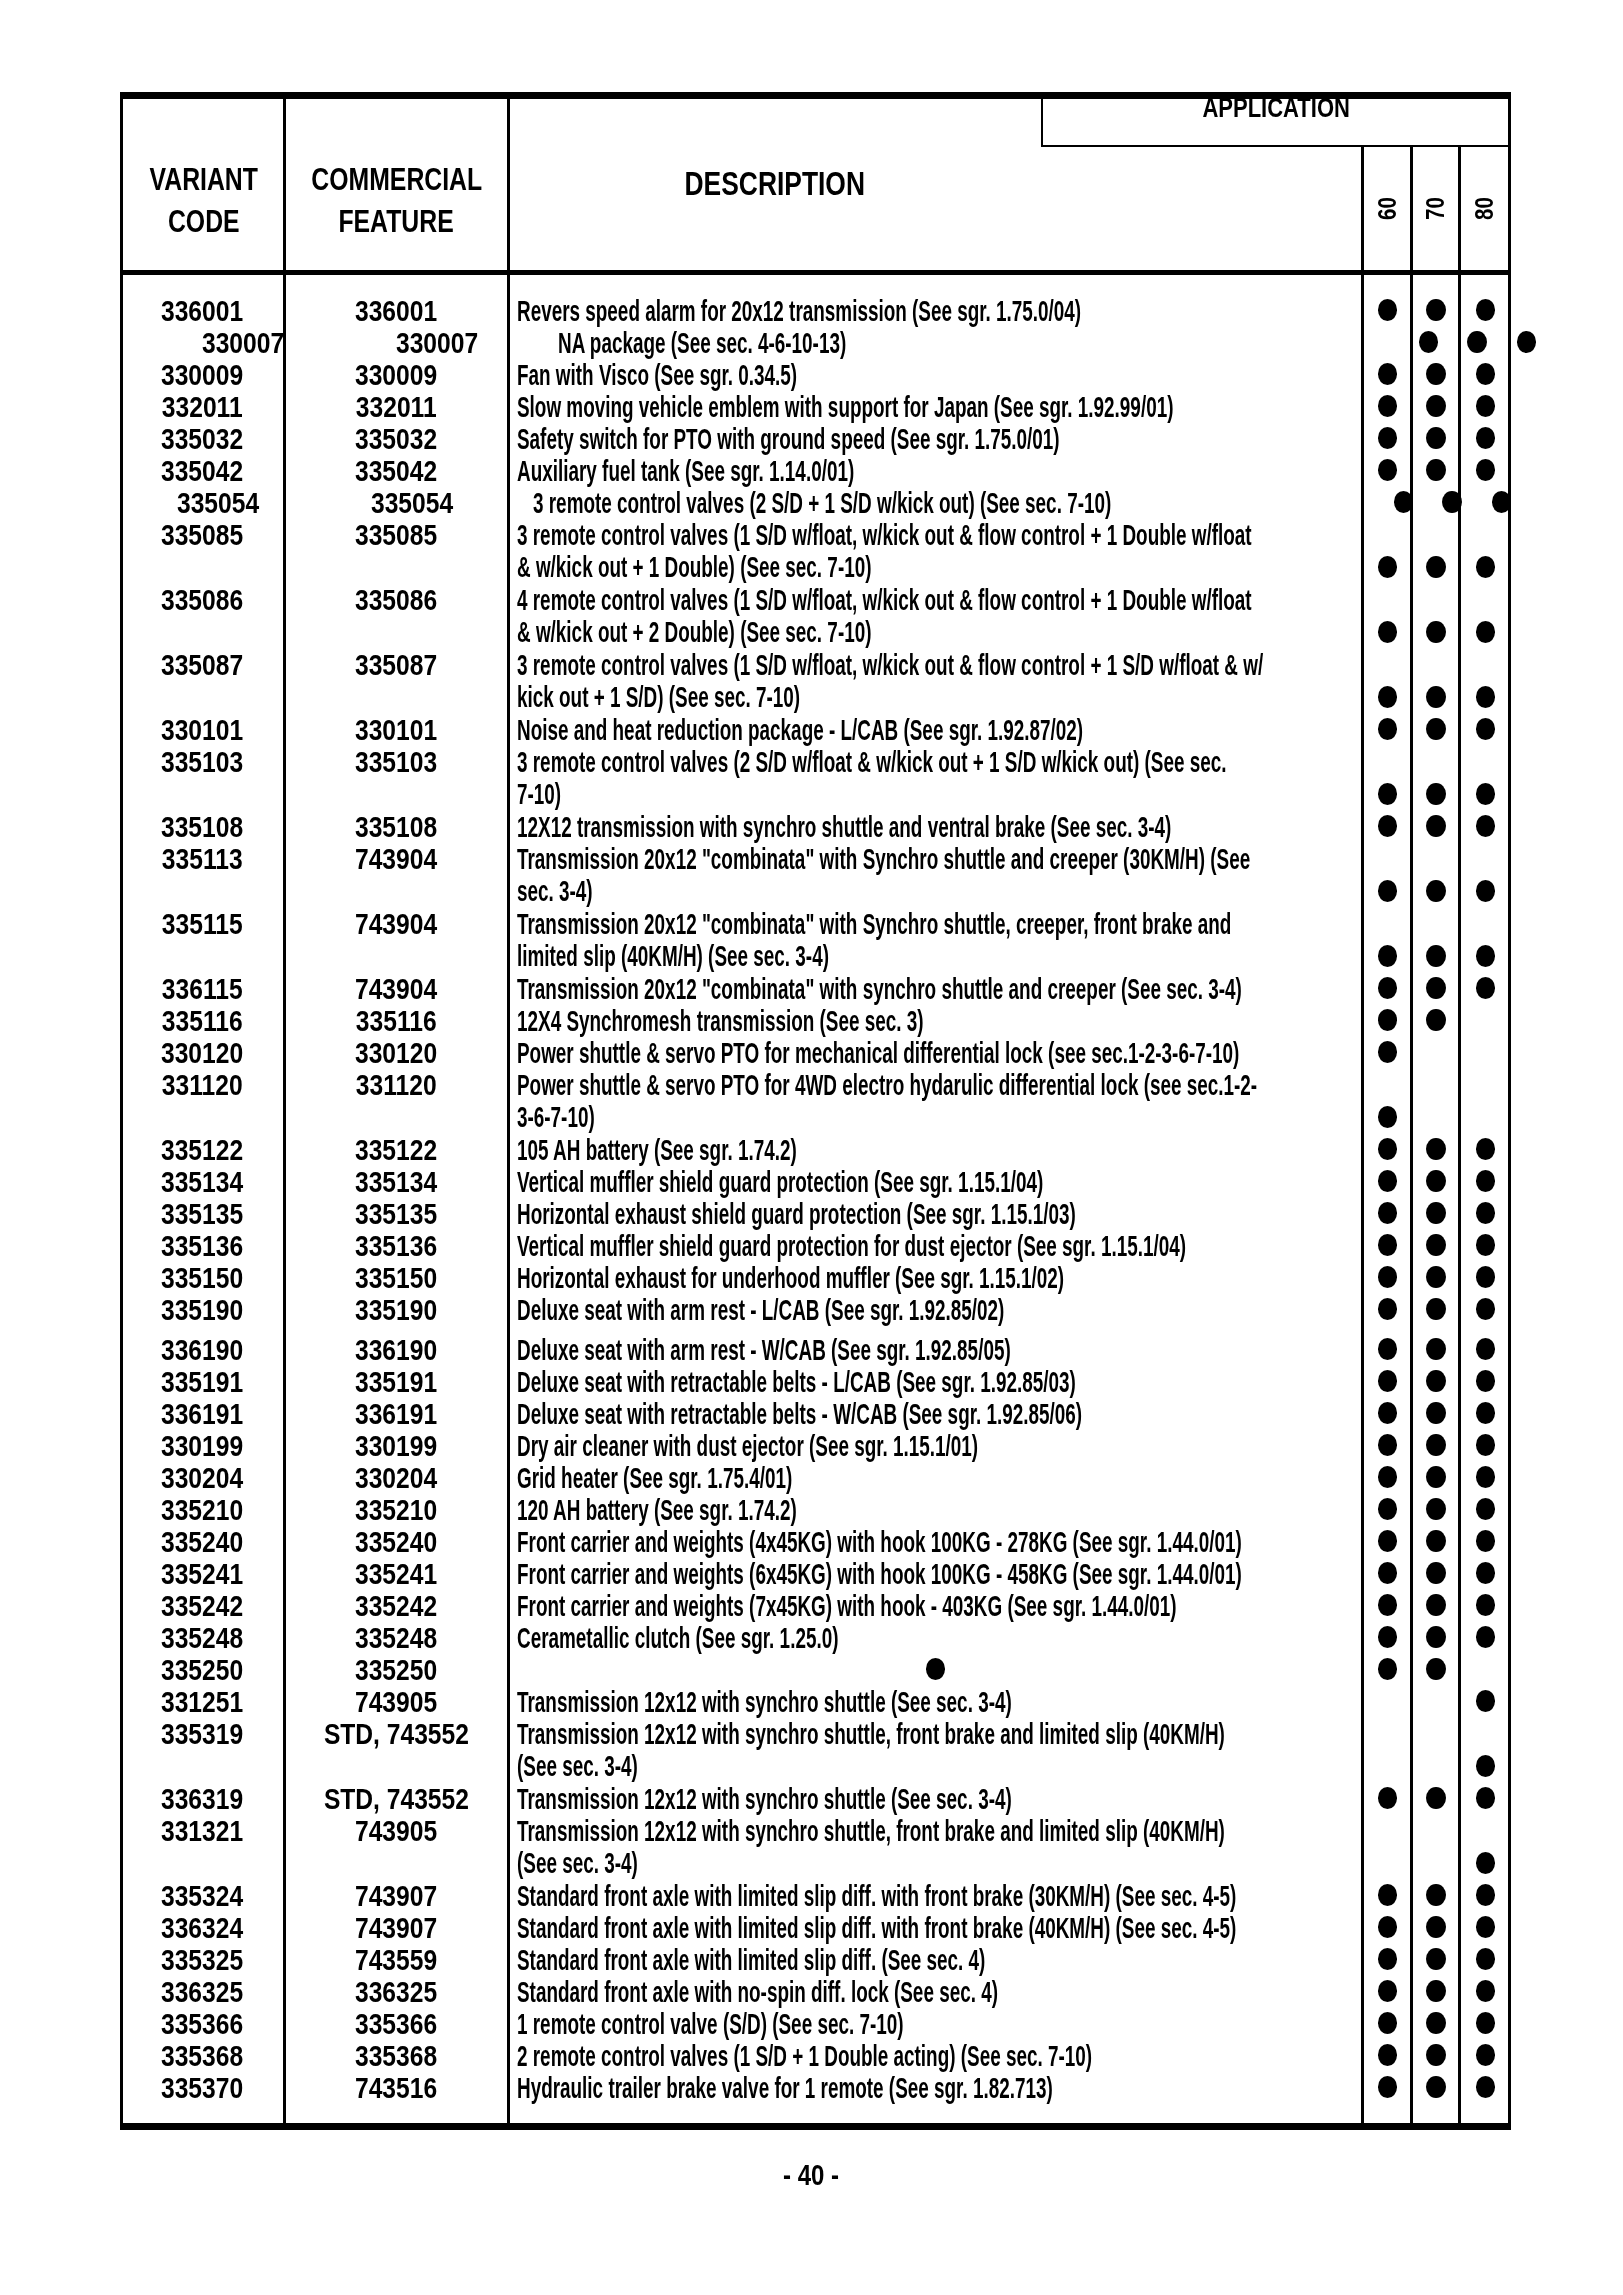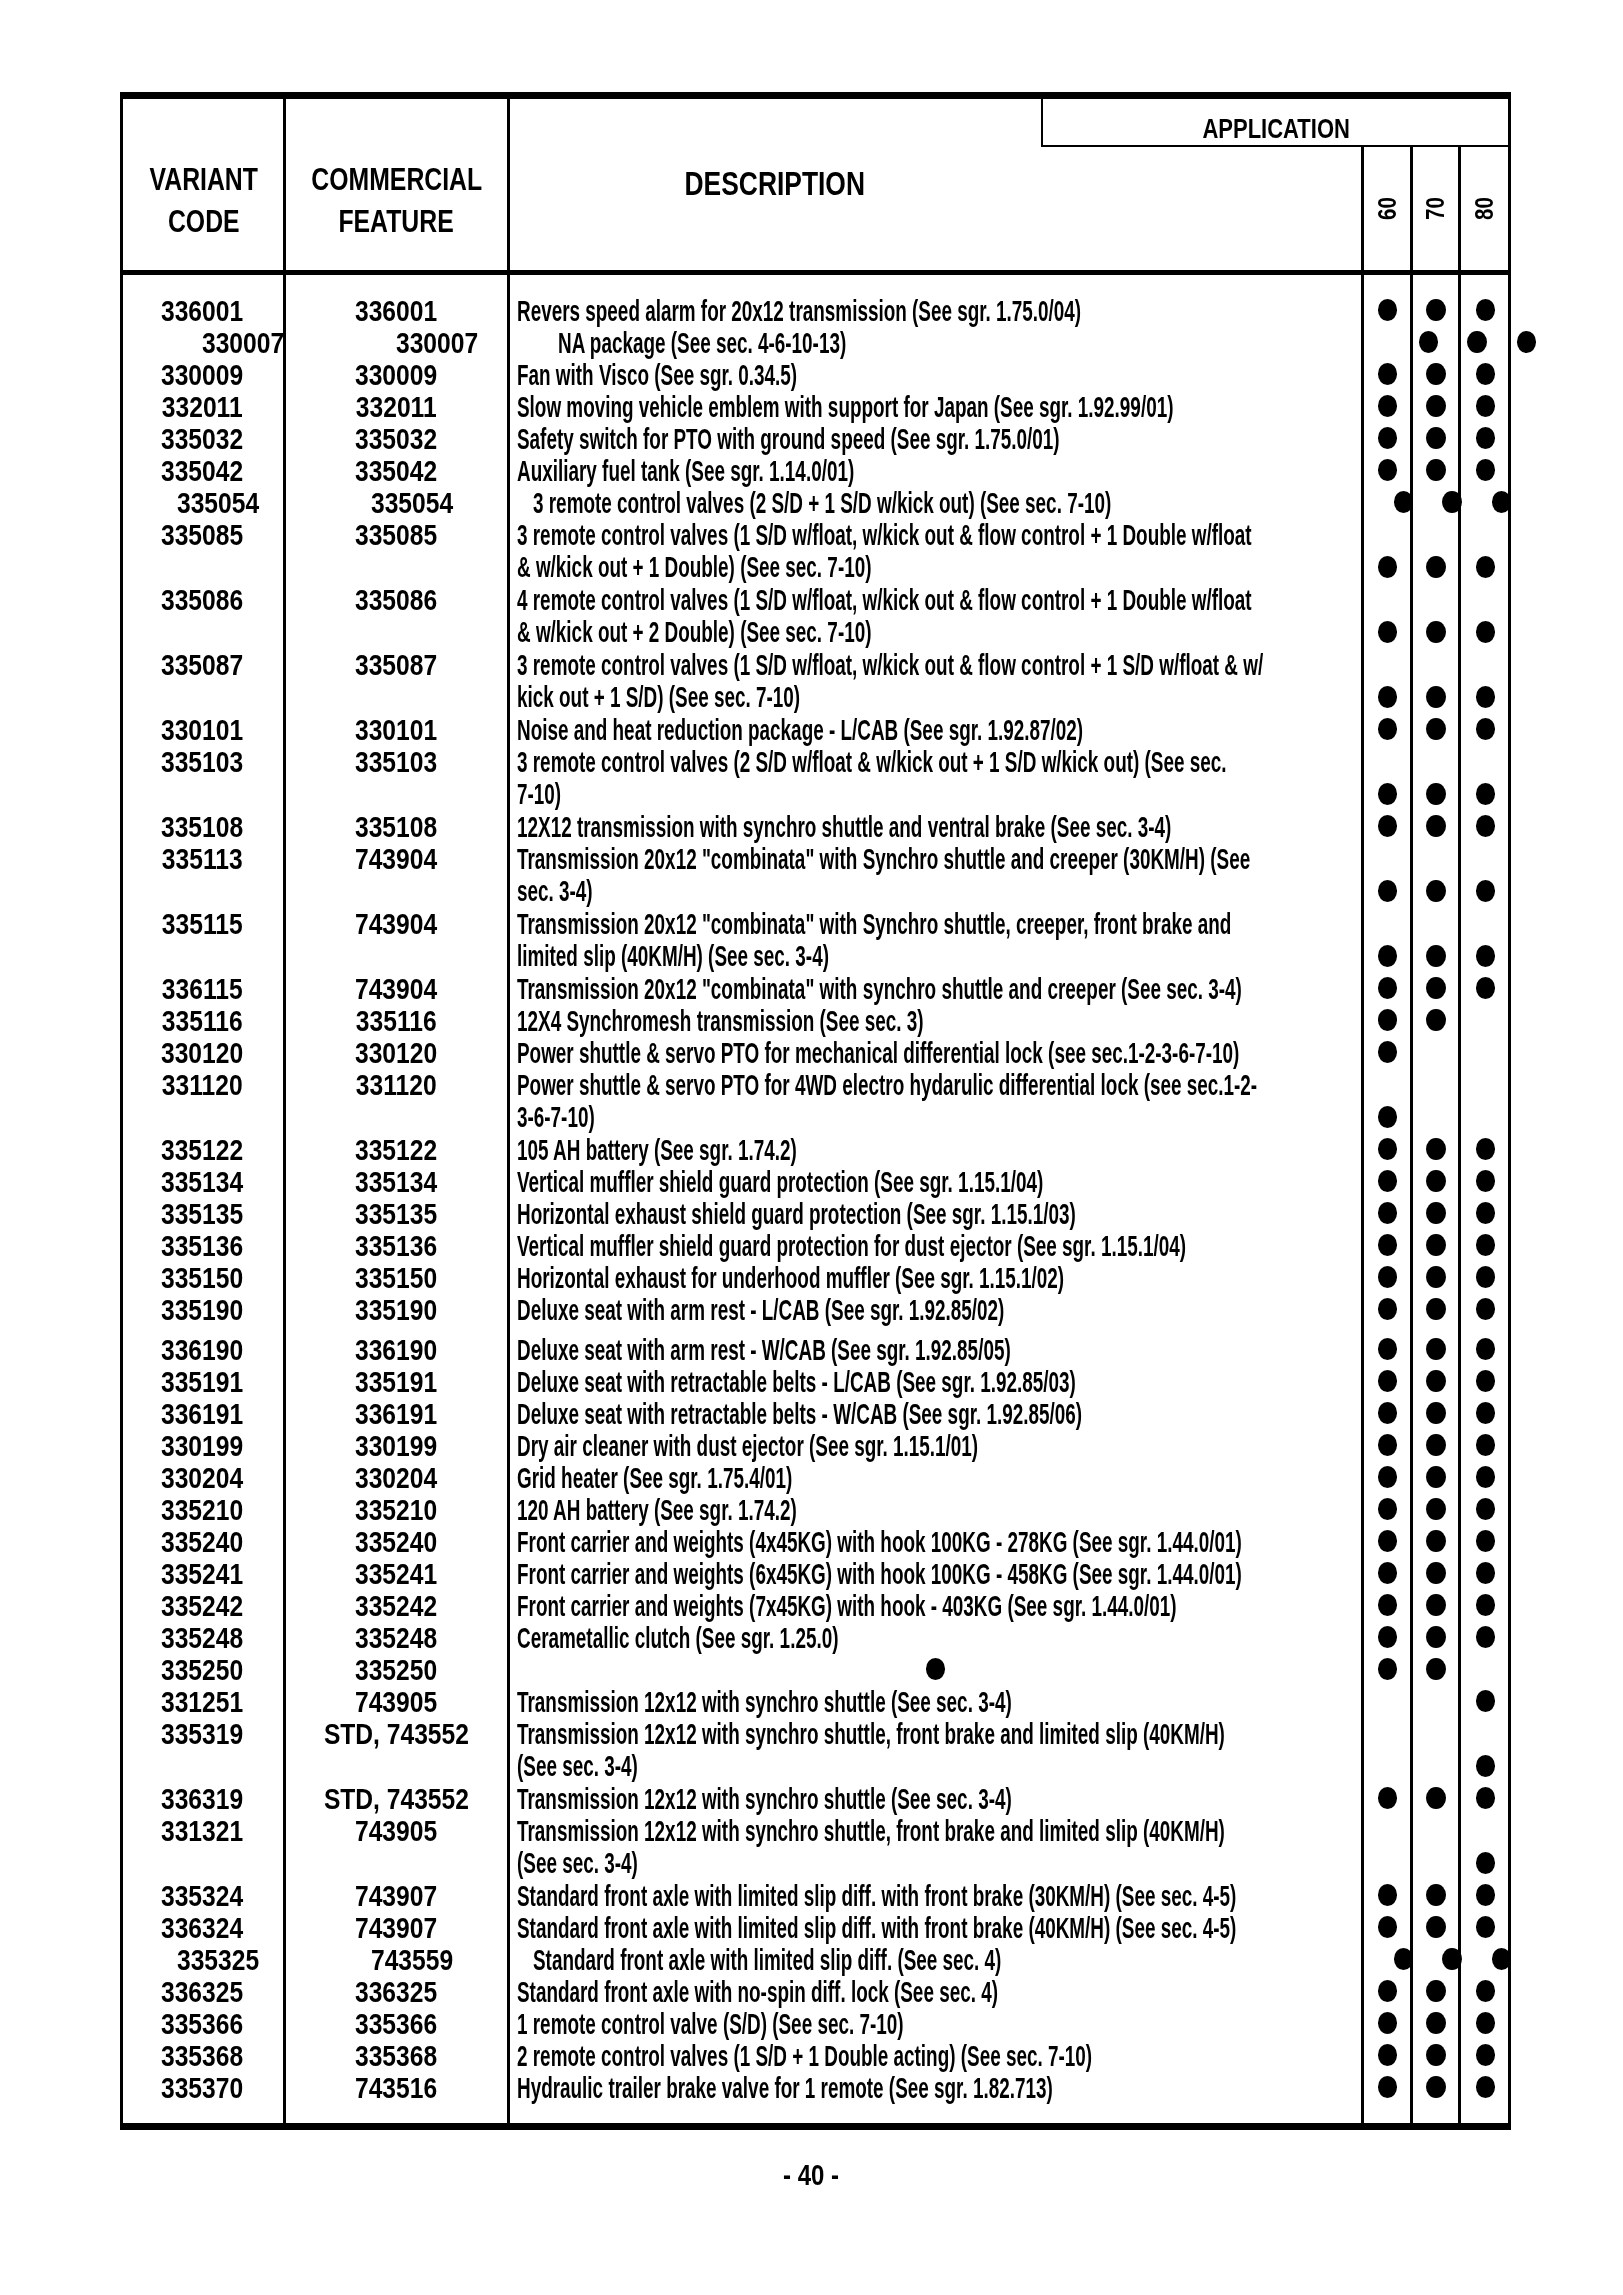--- a/index.html
+++ b/index.html
@@ -24,21 +24,21 @@
   .r-v5 { left:1338px; top:55px; width:2.6px; height:1983px; }
 
   
   .hdr-block { position:absolute; text-align:center; font-size:31px; line-height:42px; }
   .h-variant { left:2.6px;   top:67px; width:162px; }
   .h-feature { left:166px; top:67px; width:221px; }
   .h-desc    { left:388px; top:71px; width:533px; font-size:33px; }
   .app-box {
     position:absolute; left:921px; top:0; width:469px; height:55px;
     border-left:2.6px solid #000; border-bottom:2.6px solid #000; box-sizing:border-box;
-    display:flex; align-items:flex-end; justify-content:center; font-size:27.5px;
+    display:flex; align-items:flex-start; justify-content:center; font-size:27.5px;
   }
   .model-cell {
     position:absolute; top:55px; height:123px;
     display:flex; align-items:center; justify-content:center; font-size:25px;
   }
   .m-60 { left:1243px; width:49px; }
   .m-70 { left:1292px; width:48px; }
   .m-80 { left:1339px; width:51px; }
   .rot { display:inline-block; transform:rotate(-90deg) scaleX(0.82); white-space:nowrap; }
 
@@ -796,21 +796,21 @@
             <span class="dot"></span>
           </div>
     <div class="cell-app">
             <span class="dot"></span>
           </div>
     <div class="cell-app">
             <span class="dot"></span>
           </div>
   </div>
 
-  <div class="row" style="height: 32px; padding-left: 16px;">
+  <div class="row" style="height: 32px;">
     <div class="cell-code"><span class="cx-c">335325</span></div>
     <div class="cell-code"><span class="cx-c">743559</span></div>
     <div class="cell-desc">
             <div class="dline"><span class="cx-l">Standard front axle with limited slip diff. (See sec. 4)</span></div>
           </div>
     <div class="cell-app">
             <span class="dot"></span>
           </div>
     <div class="cell-app">
             <span class="dot"></span>

